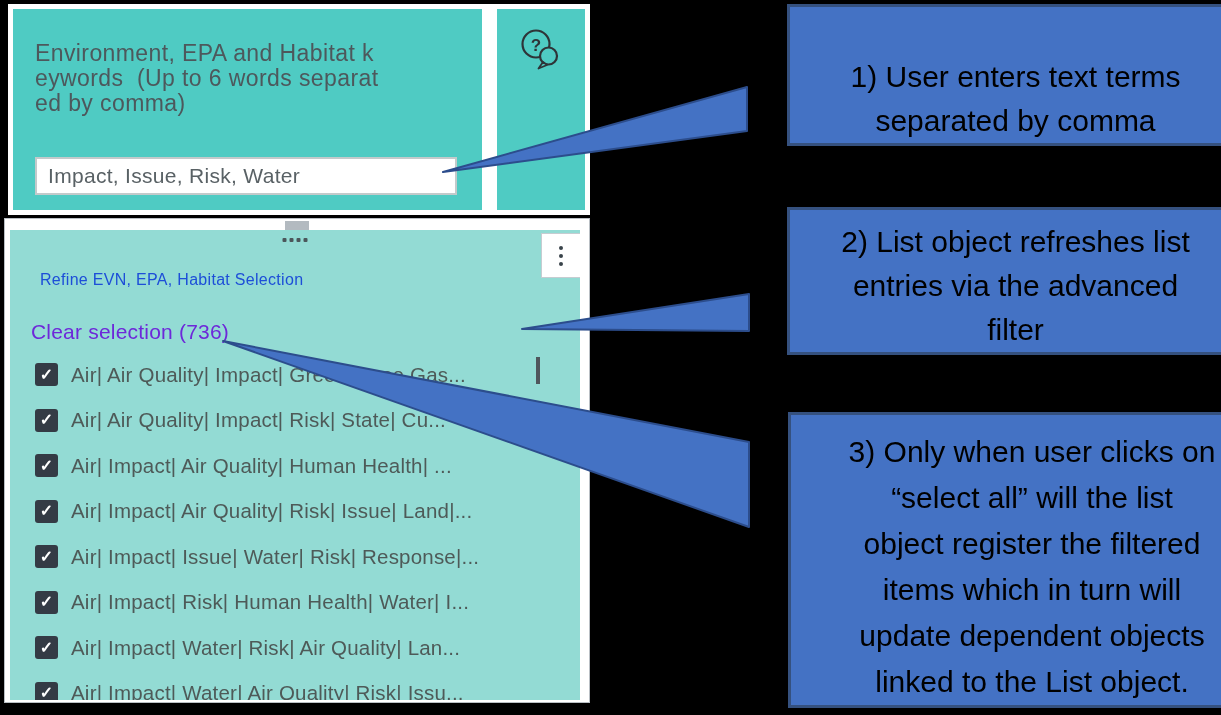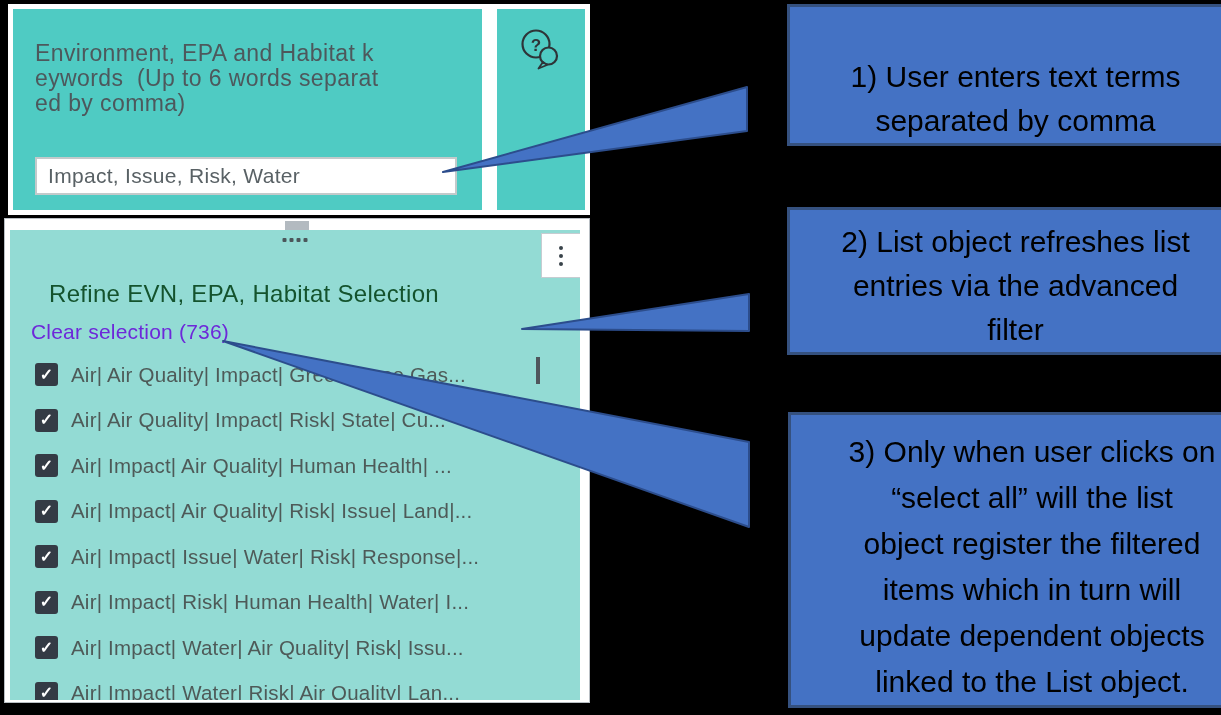--- a/index.html
+++ b/index.html
@@ -40,22 +40,22 @@
   
   .panel-list{position:absolute;left:10px;top:230px;width:570px;height:470px;background:#93dbd4;overflow:hidden;}
   .drag-dots{position:absolute;left:50%;top:8px;transform:translateX(-50%);display:flex;gap:3px;cursor:grab;}
   .drag-dots i{width:4px;height:4px;background:#4b565a;border-radius:1px;}
   .kebab{
     position:absolute;left:531px;top:3px;width:40px;height:45px;background:#fff;border:1px solid #c6ccd1;
     display:flex;flex-direction:column;align-items:center;justify-content:center;gap:4px;cursor:pointer;
   }
   .kebab i{width:4px;height:4px;background:#39434a;border-radius:50%;}
   .list-title{
-    position:absolute;left:25px;top:36px;margin:14px;font-weight:400;
-    font-size:24px;letter-spacing:.3px;color:#14532d;white-space:nowrap;
+    position:absolute;left:25px;top:36px;margin:5px;font-weight:400;
+    font-size:16px;letter-spacing:.3px;color:#1d4ed8;white-space:nowrap;
   }
   .clear-link{
     position:absolute;left:21px;top:90px;font-size:21px;letter-spacing:.2px;color:#6d28d9;
     cursor:pointer;white-space:nowrap;
   }
   .list{position:absolute;left:25px;top:122px;right:20px;}
   .list-item{height:45.5px;display:flex;align-items:center;cursor:pointer;}
   .cb{
     width:23px;height:23px;background:#343b45;border-radius:3px;flex:0 0 23px;margin-right:13px;
     display:flex;align-items:center;justify-content:center;
@@ -140,25 +140,25 @@
       <div class="list-item">
         <span class="cb"></span>
         <span class="list-label">Air| Impact| Issue| Water| Risk| Response|...</span>
       </div>
       <div class="list-item">
         <span class="cb"></span>
         <span class="list-label">Air| Impact| Risk| Human Health| Water| I...</span>
       </div>
       <div class="list-item">
         <span class="cb"></span>
-        <span class="list-label">Air| Impact| Water| Air Quality| Risk| Issu...</span>
+        <span class="list-label">Air| Impact| Water| Risk| Air Quality| Lan...</span>
       </div>
       <div class="list-item">
         <span class="cb"></span>
-        <span class="list-label">Air| Impact| Water| Risk| Air Quality| Lan...</span>
+        <span class="list-label">Air| Impact| Water| Air Quality| Risk| Issu...</span>
       </div>
     </div>
     <div class="scroll-thumb"></div>
   </section>
 
   <svg class="tails" width="1221" height="715" viewBox="0 0 1221 715">
     <polygon points="747,87 747,131 443,172"></polygon>
     <polygon points="749,294 749,331 522,329"></polygon>
     <polygon points="749,442 749,527 223,341"></polygon>
   </svg>

